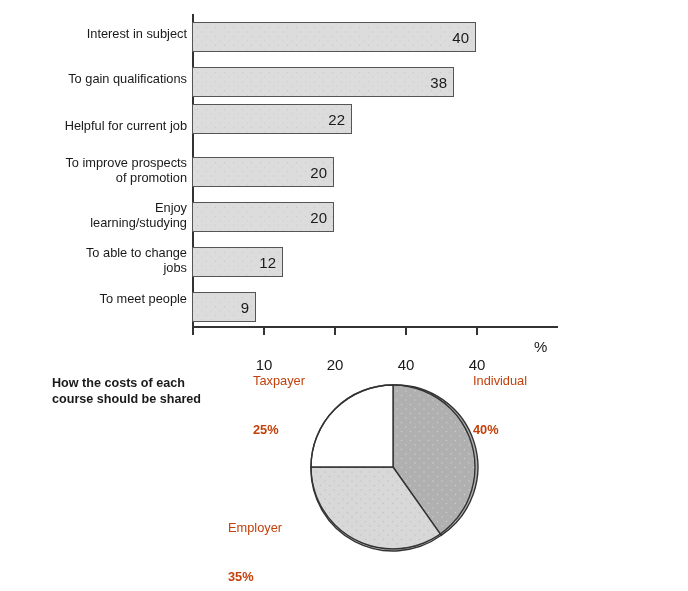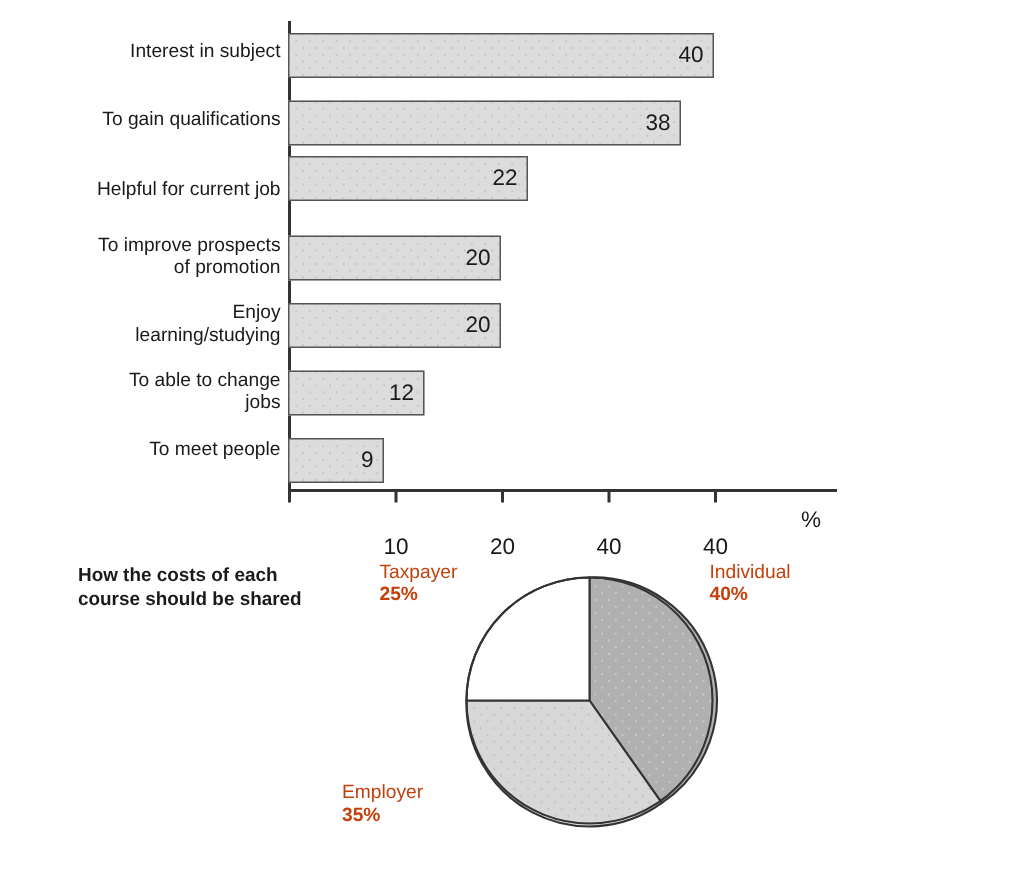--- a/index.html
+++ b/index.html
@@ -114,21 +114,21 @@
     color: #1a1a1a;
     white-space: pre-line;
   }
   .pie-label {
     position: absolute;
     font-size: 12.8px;
     line-height: 15px;
     color: #c2410c;
     white-space: nowrap;
   }
-  .pie-label .pct { font-weight: bold; display: block; }
+  .pie-label .pct { font-weight: bold; display: block; margin-top: 34px; }
 
   #pie-svg {
     position: absolute;
     left: 305px;
     top: 15px;
     width: 180px;
     height: 180px;
   }
 </style>
 </head>

